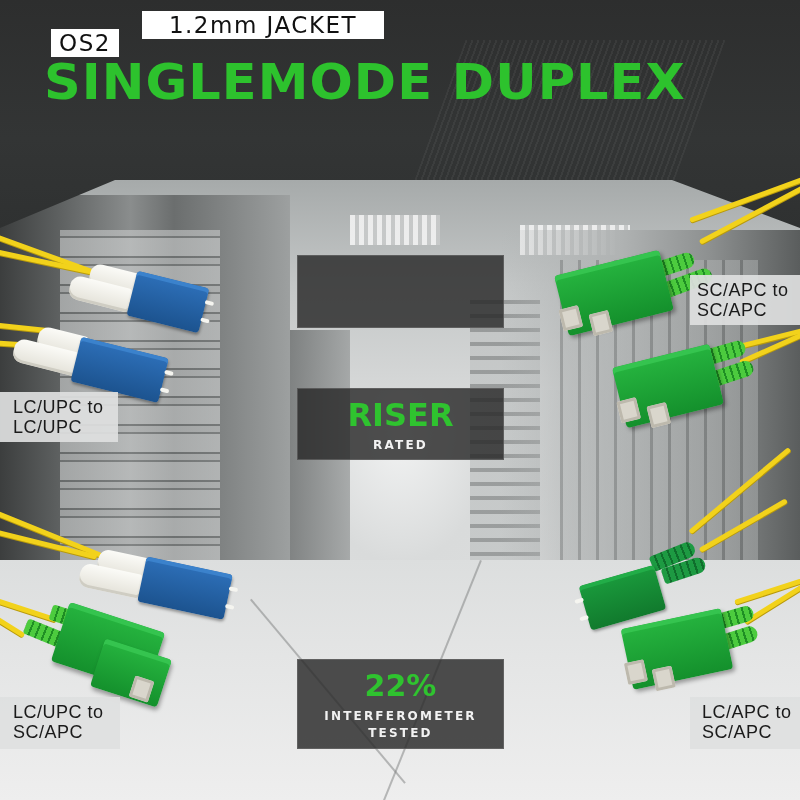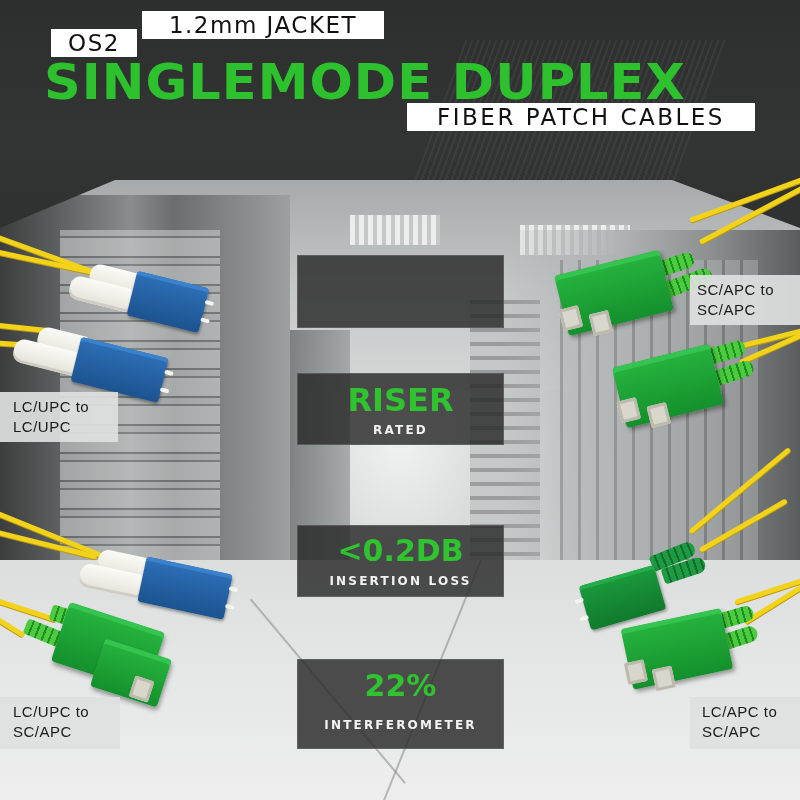--- a/index.html
+++ b/index.html
@@ -30,44 +30,44 @@
   
   .header-overlay { position: absolute; left: 0; top: 0; width: 800px; height: 230px;
       background: linear-gradient(180deg, #2d2e2e 0%, #333535 60%, #2f3131 100%);
       clip-path: polygon(0 0, 800px 0, 800px 228px, 672px 180px, 115px 180px, 0 228px); }
   .header-overlay::after { content: ""; position: absolute; left: 440px; top: 40px; width: 260px; height: 140px;
       background: repeating-linear-gradient(90deg, rgba(255,255,255,.05) 0 2px, transparent 2px 6px); transform: skewX(-20deg); }
 
   
   .tag { position: absolute; background: #ffffff; color: #111; font-family: "DejaVu Sans", sans-serif;
       font-size: 23px; letter-spacing: 1.5px; line-height: 28px; height: 28px; text-align: center; }
-  .tag-os2 { left: 51px; top: 29px; width: 86px; }
+  .tag-os2 { left: 51px; top: 29px; width: 68px; }
   .tag-jacket { left: 142px; top: 11px; width: 242px; }
   .headline { position: absolute; left: 44px; top: 56px; width: 720px; font-family: "DejaVu Sans", sans-serif;
       font-weight: bold; font-size: 50px; letter-spacing: 1px; color: #2dc22d; white-space: nowrap; line-height: 52px; transform: scaleX(1.02); transform-origin: left; }
   .tag-fiber { left: 407px; top: 103px; width: 348px; font-size: 23px; letter-spacing: 2.5px; }
 
   
   .feature { position: absolute; left: 297px; width: 207px; background: rgba(40,40,40,.82);
       border: 1px solid rgba(120,120,120,.5); box-sizing: border-box; text-align: center; }
   .feature .big { display: block; font-family: "DejaVu Sans", sans-serif; font-weight: bold; color: #2fc32f; font-size: 30px; line-height: 34px; }
   .feature .small { display: block; font-family: "DejaVu Sans", sans-serif; font-weight: bold; color: #f2f2f2; font-size: 12px; letter-spacing: 2.2px; line-height: 15px; }
   .f1 { top: 255px; height: 73px; padding-top: 8px; }
-  .f2 { top: 373px; height: 72px; padding-top: 9px; }
+  .f2 { top: 388px; height: 72px; padding-top: 9px; }
   .f2 .big { font-size: 32px; }
   .f2 .small { margin-top: 6px; }
   .f3 { top: 525px; height: 72px; padding-top: 8px; }
   .f3 .small { margin-top: 6px; }
   .f4 { top: 659px; height: 90px; padding-top: 9px; }
-  .f4 .small { margin-top: 15px; }
+  .f4 .small { margin-top: 6px; }
   .f1 .small { margin-top: 6px; }
 
   
   .label { position: absolute; background: rgba(222,223,223,.92); color: #1a1a1a; font-family: "Liberation Sans", sans-serif;
-      font-size: 15px; line-height: 20px; letter-spacing: .5px; box-sizing: border-box; padding: 5px 0 0 13px; }
+      font-size: 18px; line-height: 20px; letter-spacing: .5px; box-sizing: border-box; padding: 5px 0 0 13px; }
   .lab-l1 { left: 0; top: 392px; width: 118px; height: 50px; }
   .lab-l2 { left: 0; top: 697px; width: 120px; height: 52px; }
   .lab-r1 { left: 690px; top: 275px; width: 110px; height: 50px; padding-left: 7px; }
   .lab-r2 { left: 690px; top: 697px; width: 110px; height: 52px; padding-left: 12px; }
 
   
   .cable { position: absolute; height: 5px; background: #f2d21b; border-radius: 3px; transform-origin: left center; box-shadow: 0 1px 0 #b89a0c; }
   .boot-white { position: absolute; height: 24px; border-radius: 10px 4px 4px 10px; background: linear-gradient(180deg,#fbfbf7,#e4e2d9); transform-origin: left center;
       box-shadow: inset 0 -3px 0 #cfcdc3; }
   .lc-blue { position: absolute; width: 74px; height: 46px; border-radius: 4px; background: linear-gradient(180deg,#2d6fb8,#1c538f); transform-origin: left center;
@@ -100,21 +100,20 @@
   <div class="rack-right"></div>
   <div class="rack-right2"></div>
   <div class="floor"></div>
   <div class="floor-line" style="left:480px;top:560px;height:260px;transform:rotate(22deg);"></div>
   <div class="floor-line" style="left:250px;top:600px;height:240px;transform:rotate(-40deg);"></div>
 
   <div class="header-overlay"></div>
   <div class="tag tag-os2">OS2</div>
   <div class="tag tag-jacket">1.2mm JACKET</div>
   <div class="headline">SINGLEMODE DUPLEX</div>
-  <div class="tag tag-fiber">FIBER PATCH CABLES</div>
 
   <div>
     <div class="cable" style="left:-10px;top:232px;width:120px;transform:rotate(20deg);"></div>
     <div class="cable" style="left:-10px;top:248px;width:115px;transform:rotate(12deg);"></div>
     <div class="boot-white" style="left:90px;top:262px;width:52px;transform:rotate(14deg);"></div>
     <div class="boot-white" style="left:70px;top:274px;width:62px;transform:rotate(14deg);"></div>
     <div class="lc-blue" style="left:132px;top:270px;transform:rotate(14deg);"></div>
 
     <div class="cable" style="left:-10px;top:322px;width:60px;transform:rotate(6deg);"></div>
     <div class="cable" style="left:-10px;top:340px;width:40px;transform:rotate(4deg);"></div>
@@ -194,22 +193,19 @@
     <div>LC/APC to</div>
     <div>SC/APC</div>
   </div>
 
   <div class="feature f1">
   </div>
   <div class="feature f2">
     <span class="big">RISER</span>
     <span class="small">RATED</span>
   </div>
-  <div class="feature f3">
-    <span class="big">&lt;0.2DB</span>
-    <span class="small">INSERTION LOSS</span>
-  </div>
   <div class="feature f4">
     <span class="big">22%</span>
     <span class="small">INTERFEROMETER</span>
+    <span class="small" style="margin-top:2px;">TESTED</span>
   </div>
 
 </div>
 
 </body></html>

